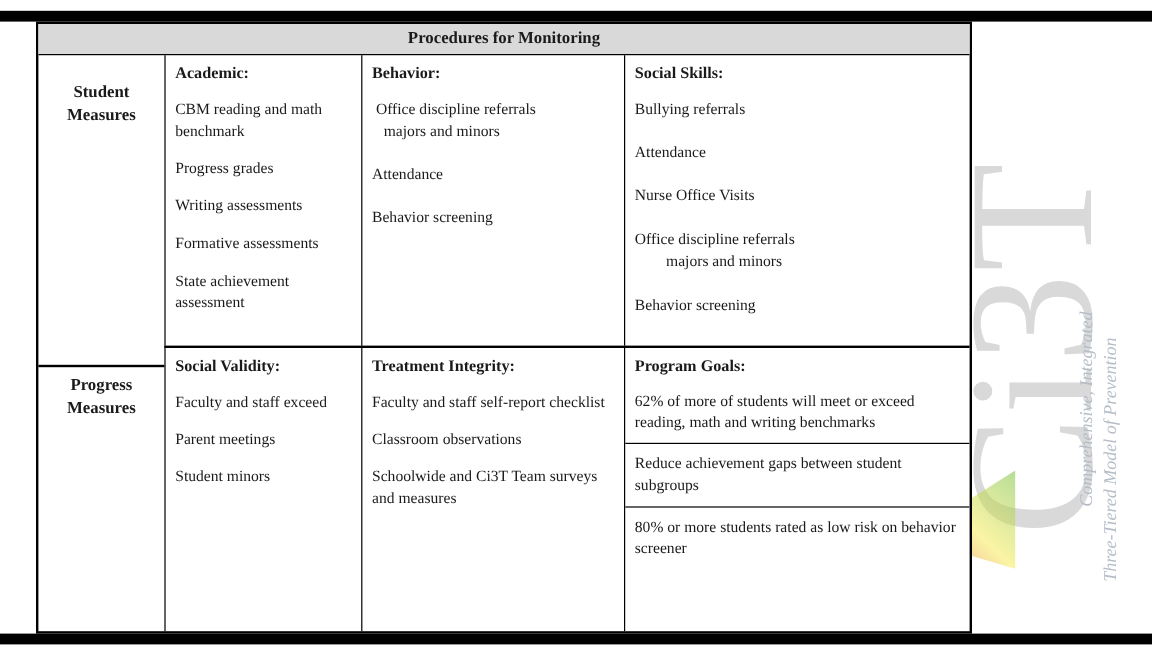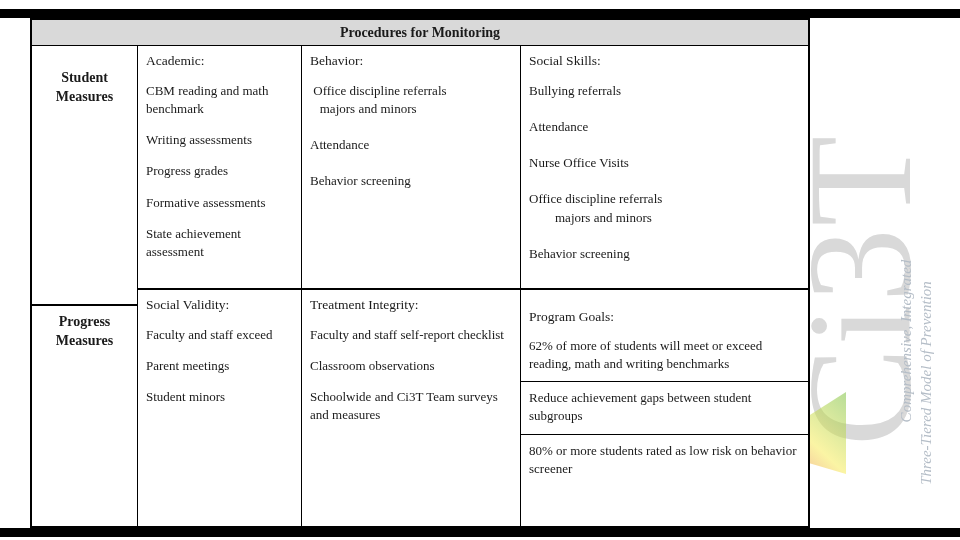--- a/index.html
+++ b/index.html
@@ -52,27 +52,27 @@
     font-weight: bold; font-size: 14px;
   }
   .cell { overflow: hidden; box-sizing: border-box; }
   .bl { border-left: 1.5px solid #000; }
   .bt { border-top: 2px solid #000; }
   .lbl {
     font-weight: bold; text-align: center;
     padding-top: 7px; font-size: 14px; line-height: 1.35; margin-top: 16px;
   }
   .content-cell { padding: 6px 8px 0 8px; }
-  .cell-header { font-weight: normal; margin: 0 0 11px 0; font-size: 13.5px; }
+  .cell-header { font-weight: bold; margin: 0 0 11px 0; font-size: 13.5px; }
   .cell-item { white-space: pre-wrap; margin: 0 0 13px 0; }
   .gap-lg .cell-item { margin-bottom: 18px; }
 
   
   .goals-cell { padding: 0; }
-  .goals-cell .cell-header { padding: 18px 8px 0 8px; margin-bottom: 10px; }
+  .goals-cell .cell-header { padding: 6px 8px 0 8px; margin-bottom: 10px; }
   .goal { padding: 0 8px 8px 8px; white-space: pre-wrap; }
   .goal.sep { border-top: 1.2px solid #000; padding-top: 7px; }
 </style>
 </head>
 <body>
 
 <div class="slide">
 
   <div class="bar top"></div>
   <div class="bar bottom"></div>
@@ -93,22 +93,22 @@
 
   <div class="ptable">
 
     <div class="t-header">Procedures for Monitoring</div>
 
     <div class="cell lbl">Student Measures</div>
 
     <div class="cell bl content-cell">
       <div class="cell-header">Academic:</div>
       <div class="cell-item">CBM reading and math benchmark</div>
+      <div class="cell-item">Progress grades</div>
       <div class="cell-item">Writing assessments</div>
-      <div class="cell-item">Progress grades</div>
       <div class="cell-item">Formative assessments</div>
       <div class="cell-item">State achievement assessment</div>
     </div>
 
     <div class="cell bl content-cell gap-lg">
       <div class="cell-header">Behavior:</div>
       <div class="cell-item"> Office discipline referrals
    majors and minors</div>
       <div class="cell-item">Attendance</div>
       <div class="cell-item">Behavior screening</div>

